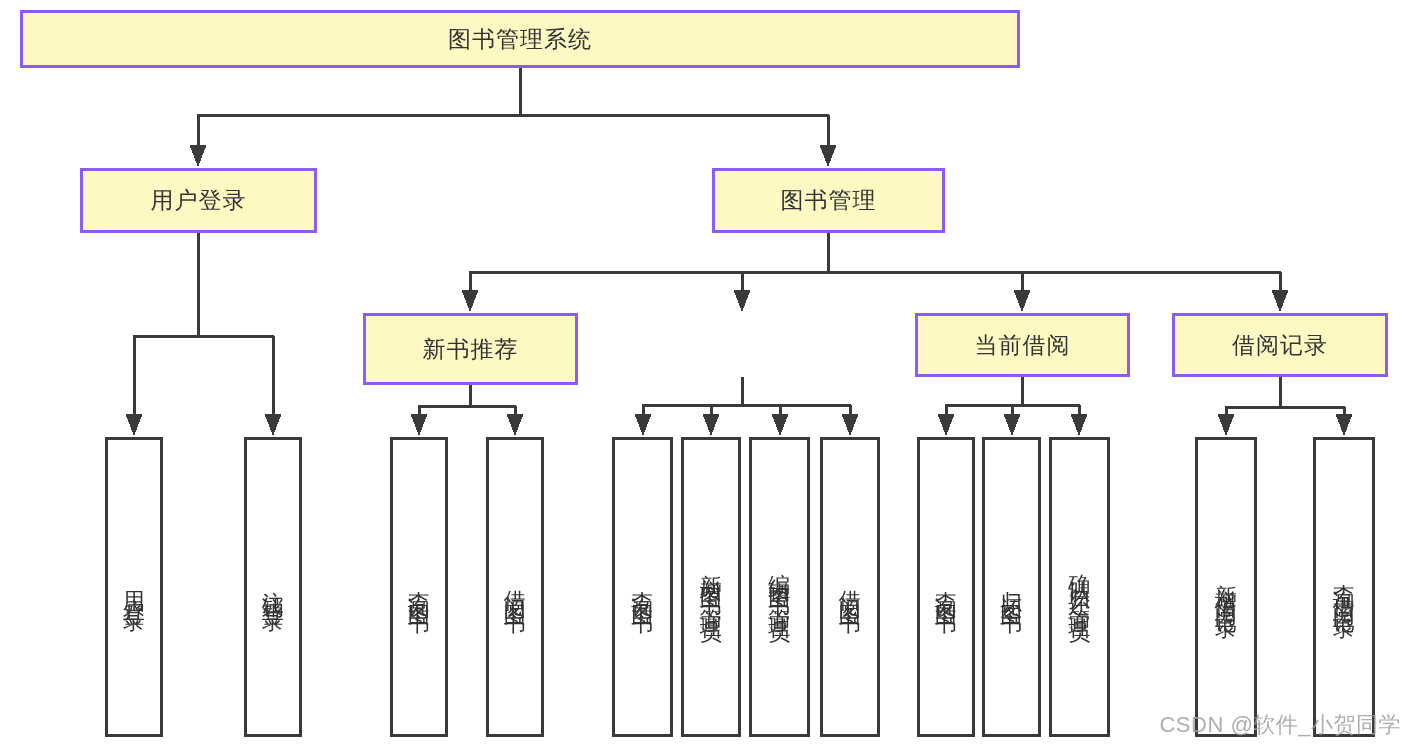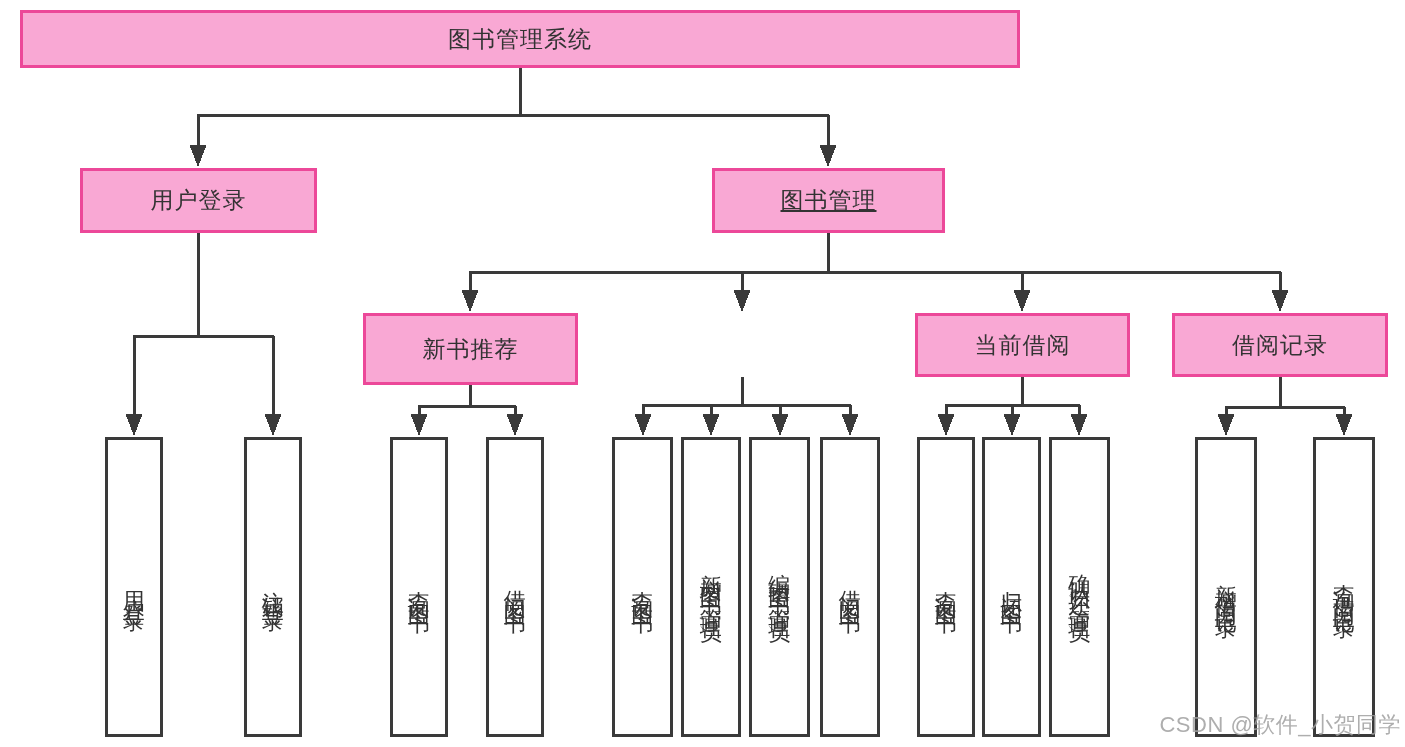--- a/index.html
+++ b/index.html
@@ -6,22 +6,22 @@
   #canvas {
     position:relative;
     width:1405px; height:747px;
     background:#ffffff;
     font-family:"Liberation Sans", sans-serif;
     overflow:hidden;
   }
   #connectors { position:absolute; left:0; top:0; width:1405px; height:747px; }
   .hnode {
     position:absolute;
-    background:#f9a8d4;
-    border:3px solid #ec4899;
+    background:#fef9c3;
+    border:3px solid #8b5cf6;
     display:flex; align-items:center; justify-content:center;
     font-size:23px; font-weight:500; color:#333333;
     letter-spacing:1px;
     box-sizing:border-box;
     z-index:2;
   }
   .vnode {
     position:absolute;
     top:437px; height:300px;
     background:#ffffff;
@@ -108,21 +108,21 @@
       <polygon points="1003.5,414 1020.5,414 1012,436"></polygon>
       <polygon points="1070.5,414 1087.5,414 1079,436"></polygon>
       <polygon points="1217.5,414 1234.5,414 1226,436"></polygon>
       <polygon points="1335.5,414 1352.5,414 1344,436"></polygon>
     </g>
   </svg>
 
   <div class="hnode" style="left:20px; top:10px; width:1000px; height:58px;">图书管理系统</div>
 
   <div class="hnode" style="left:80px; top:168px; width:237px; height:65px;">用户登录</div>
-  <div class="hnode" style="left:712px; top:168px; width:233px; height:65px;text-decoration:underline;">图书管理</div>
+  <div class="hnode" style="left:712px; top:168px; width:233px; height:65px;">图书管理</div>
 
   <div class="hnode" style="left:363px; top:313px; width:215px; height:72px;">新书推荐</div>
   <div class="hnode" style="left:1172px; top:313px; width:216px; height:64px;">借阅记录</div>
   <div class="hnode" style="left:915px; top:313px; width:215px; height:64px;">当前借阅</div>
 
   <div class="vnode" style="left:105px; width:58px;">
     <span>用户登录</span>
   </div>
   <div class="vnode" style="left:244px; width:58px;">
     <span>注销登录</span>

